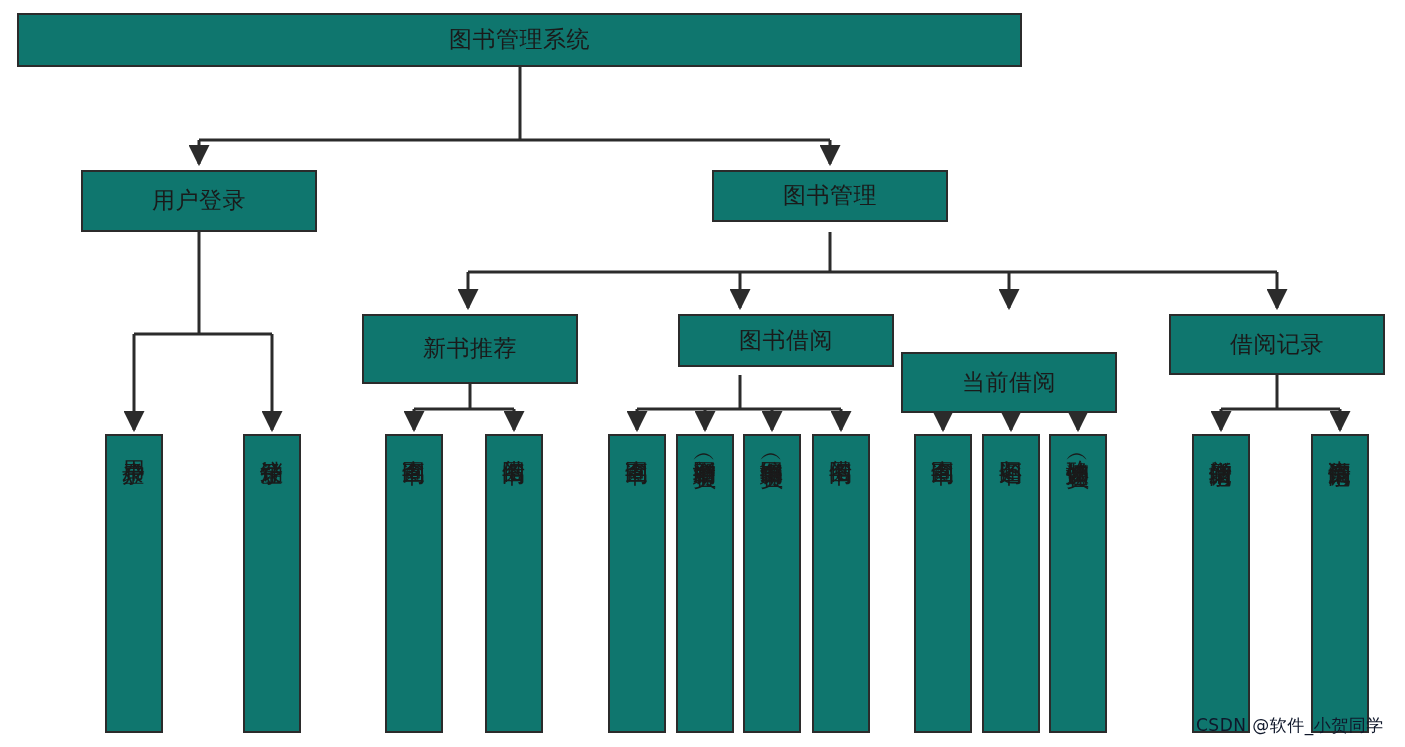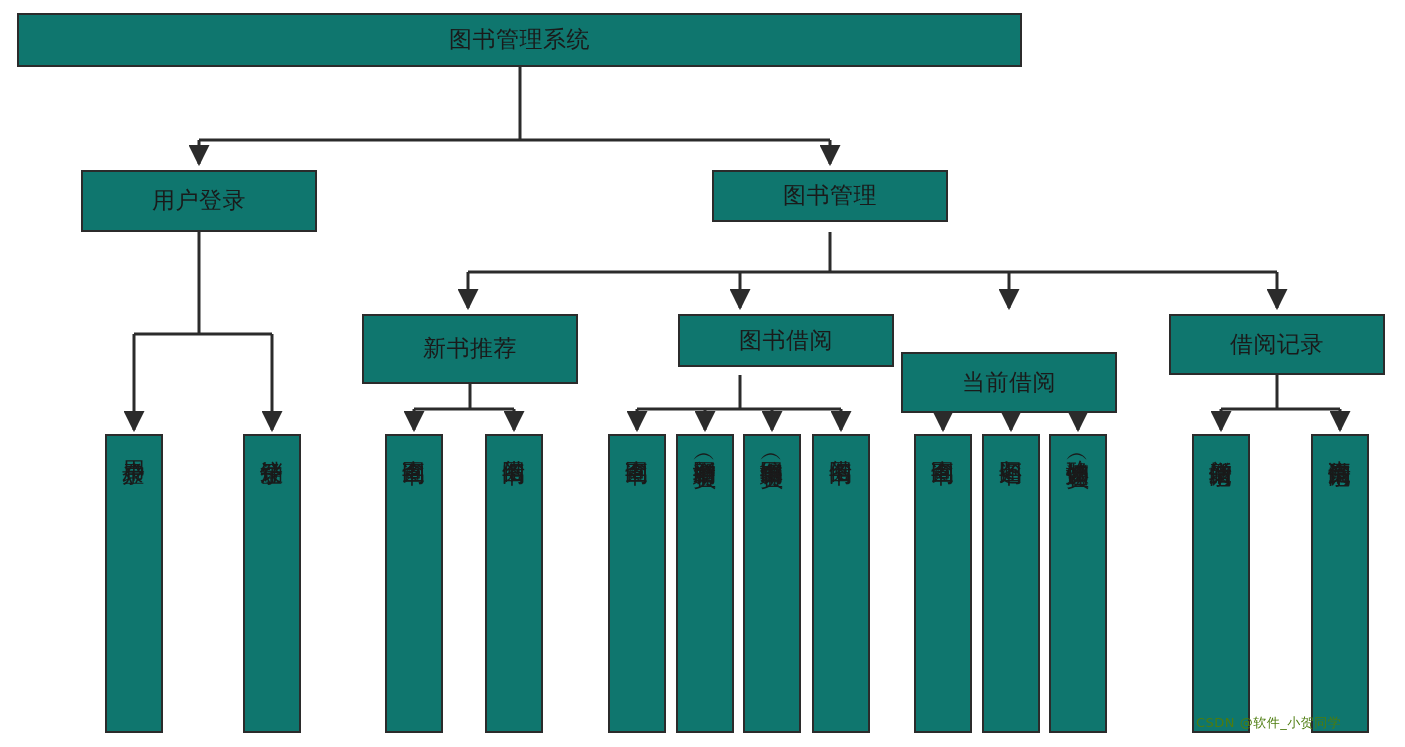--- a/index.html
+++ b/index.html
@@ -59,22 +59,22 @@
     font-size: 23px;
     line-height: 1.22;
     letter-spacing: 1px;
     white-space: normal;
     max-height: 282px;
   }
   #watermark {
     position: absolute;
     left: 1196px;
     top: 714px;
-    font-size: 13px;
-    color: #4d7c0f;
+    font-size: 17px;
+    color: #0f172a;
     letter-spacing: 0.5px;
     z-index: 5;
     white-space: nowrap;
   }
 </style>
 </head>
 <body>
 
 <div id="diagram">
 

